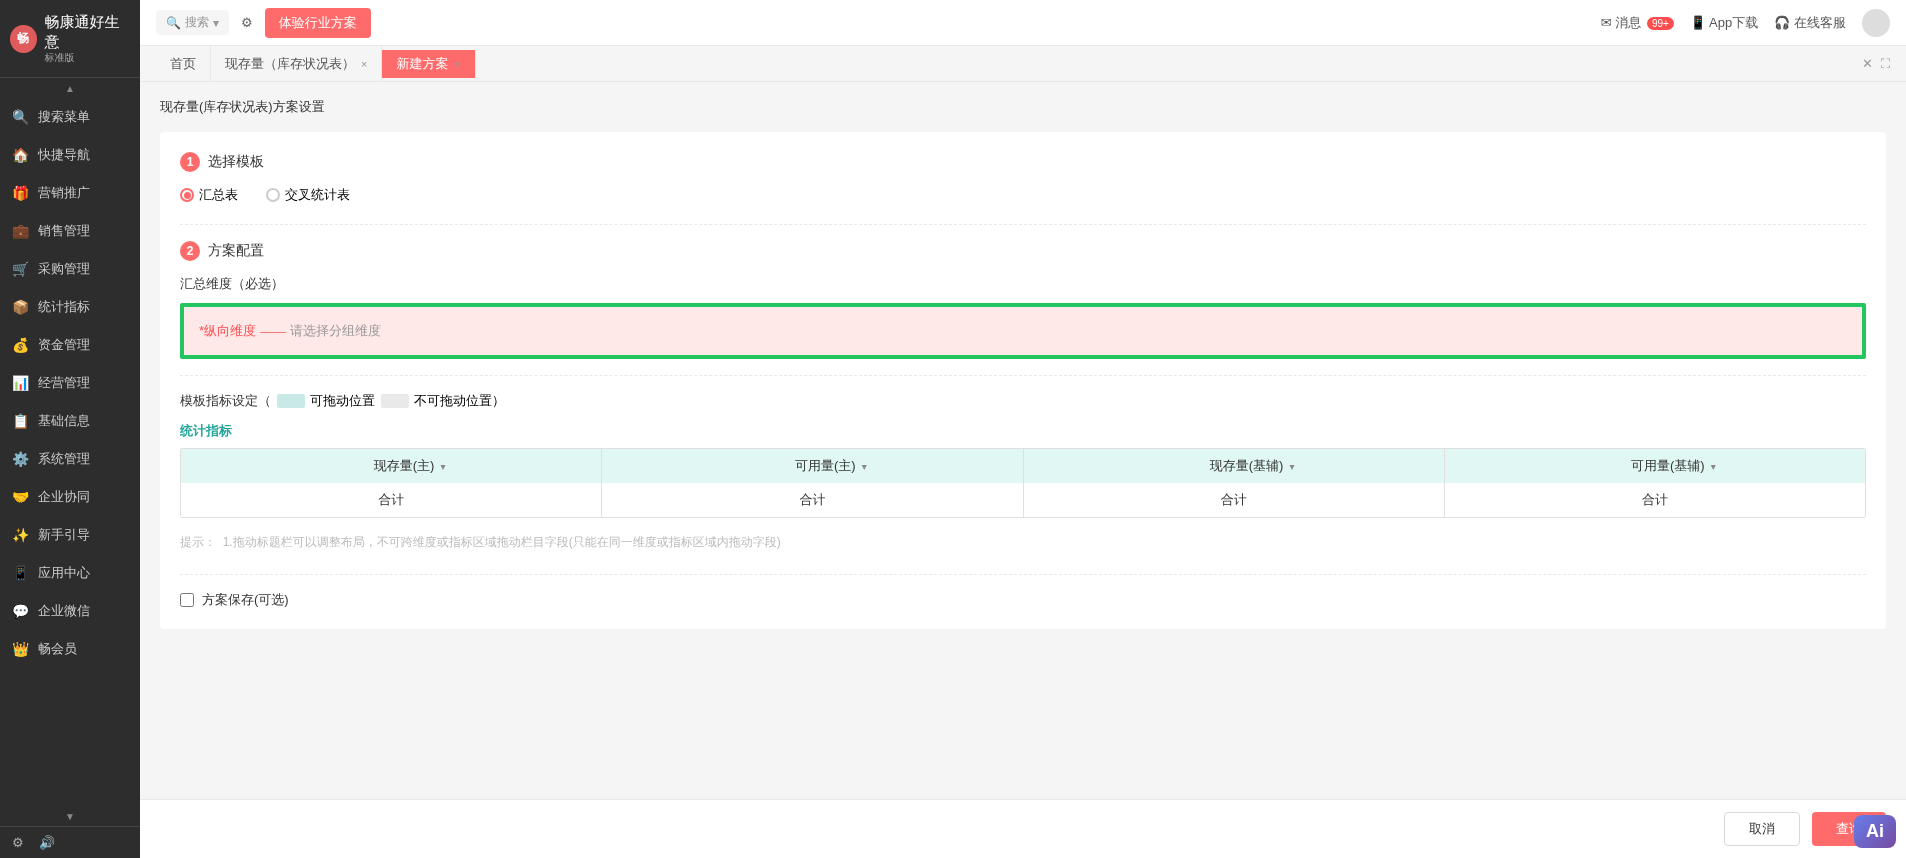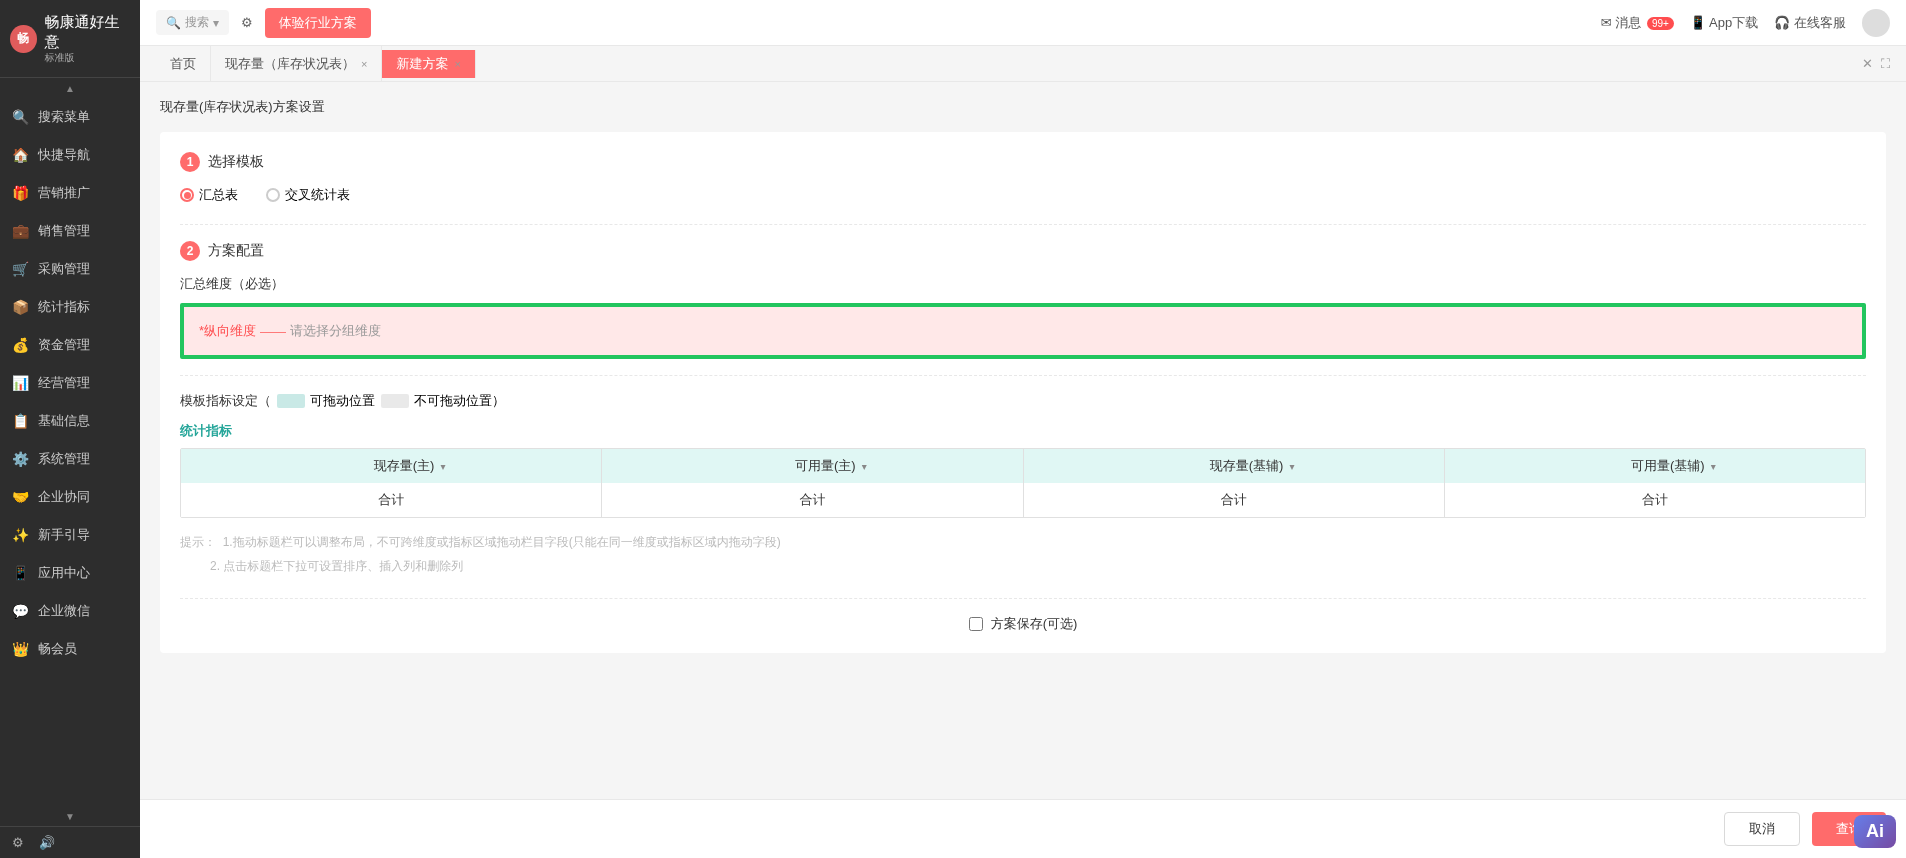--- a/index.html
+++ b/index.html
@@ -174,21 +174,20 @@
 
     
     .tips { margin-top: 12px; color: #bbb; font-size: 12px; line-height: 2; }
     .tips-item { }
 
     
     .save-row {
       display: flex; align-items: center; gap: 8px;
       font-size: 13px; color: #333;
       margin-top: 16px;
-      justify-content: center;
     }
     .checkbox { width: 14px; height: 14px; border: 1px solid #ccc; border-radius: 2px; }
 
     
     .footer {
       background: white; padding: 12px 20px;
       display: flex; justify-content: flex-end; gap: 12px;
       border-top: 1px solid #e8e8e8; flex-shrink: 0;
     }
     .btn-cancel {
@@ -427,23 +426,20 @@
             <div class="stats-cell">合计</div>
             <div class="stats-cell">合计</div>
             <div class="stats-cell">合计</div>
           </div>
         </div>
 
         <div class="tips">
           <div class="tips-item">
             提示：&nbsp;&nbsp;<span>1.拖动标题栏可以调整布局，不可跨维度或指标区域拖动栏目字段(只能在同一维度或指标区域内拖动字段)</span>
           </div>
-          <div class="tips-item">
-            &nbsp;&nbsp;&nbsp;&nbsp;&nbsp;&nbsp;&nbsp;&nbsp;&nbsp;<span>2. 点击标题栏下拉可设置排序、插入列和删除列</span>
-          </div>
         </div>
       </div>
 
       <hr class="divider">
       <div class="save-row">
         <input type="checkbox" class="checkbox" style="">
         <span>方案保存(可选)</span>
       </div>
 
     </div>

